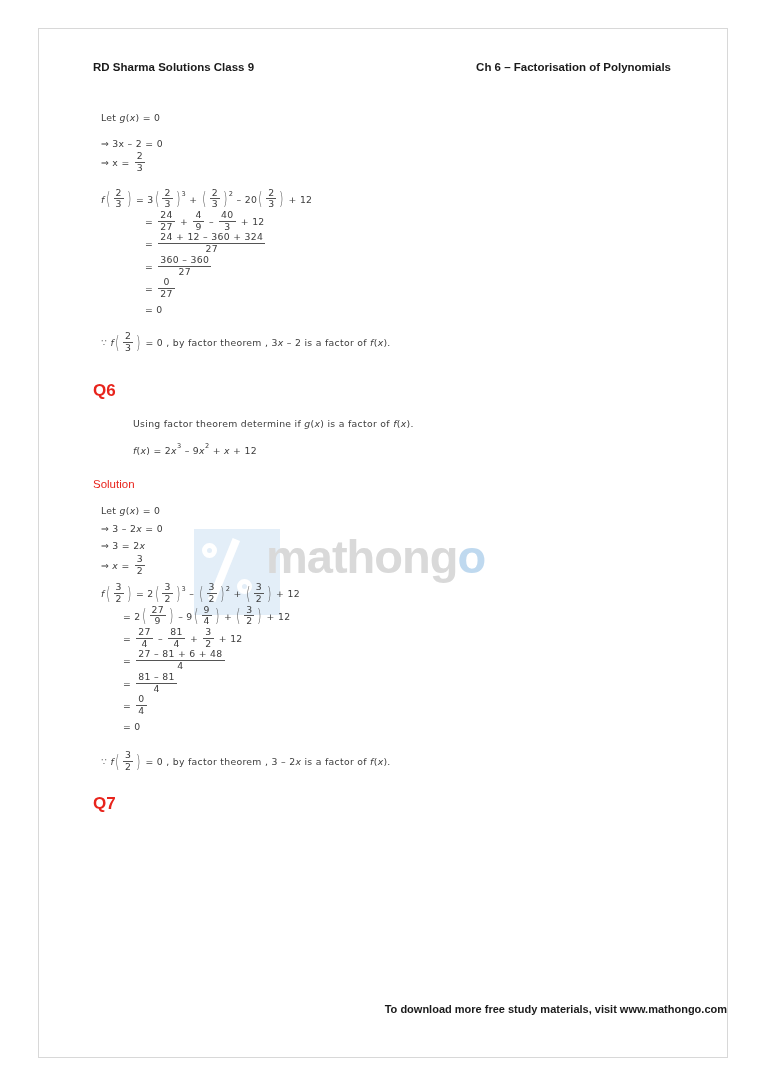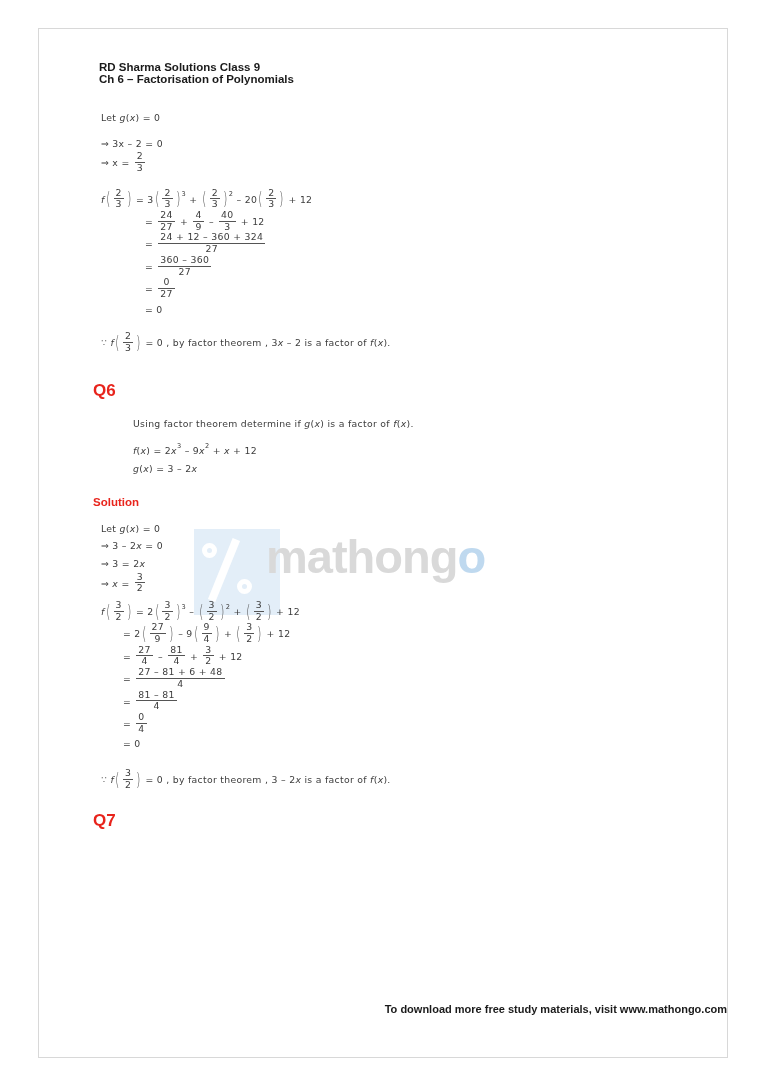--- a/index.html
+++ b/index.html
@@ -21,31 +21,30 @@
     top: 28px;
     width: 690px;
     height: 1030px;
     border: 1px solid #d8d8d8;
     background: #fff;
     box-sizing: border-box;
   }
   .header {
     position: absolute;
     top: 32px;
-    left: 8px;
+    left: 2px;
     width: 100%;
     box-sizing: border-box;
     padding: 0 52px;
     display: flex;
     justify-content: space-between;
     align-items: baseline;
     font-size: 11.5px;
     font-weight: bold;
     color: #1a1a1a;
-    flex-direction: column;
   }
   .header .right { margin-right: 6px; }
 
   .content {
     position: absolute;
     top: 80px;
     left: 54px;
     right: 40px;
     font-size: 9.5px;
     color: #3b3b3b;
@@ -101,21 +100,21 @@
   }
 
   .qlabel {
     color: #e8241c;
     font-weight: bold;
     font-size: 17px;
     font-family: "Liberation Sans", sans-serif;
   }
   .sol {
     color: #e8241c;
-    font-weight: bold;
+    font-weight: normal;
     font-size: 11.5px;
     font-family: "Liberation Sans", sans-serif;
   }
 
   .qbox {
     margin-top: 14px;
     margin-left: 12px;
   }
 
   .footer {
@@ -256,23 +255,20 @@
     <div class="qlabel">Q6</div>
 
     <div class="qbox">
       <div class="m">
         Using factor theorem determine if <span class="it">g</span>(<span class="it">x</span>) is a factor of <span class="it">f</span>(<span class="it">x</span>).
       </div>
       <div style="height:10px"></div>
       <div class="m">
         <span class="it">f</span>(<span class="it">x</span>) = 2<span class="it">x</span><span class="sup">3</span> – 9<span class="it">x</span><span class="sup">2</span> + <span class="it">x</span> + 12
       </div>
-      <div class="m">
-        <span class="it">g</span>(<span class="it">x</span>) = 3 – 2<span class="it">x</span>
-      </div>
     </div>
 
     <div style="height:18px"></div>
 
     <div class="sol">Solution</div>
 
     <div style="height:12px"></div>
 
     <div class="m indent1">
       Let <span class="it">g</span>(<span class="it">x</span>) = 0

